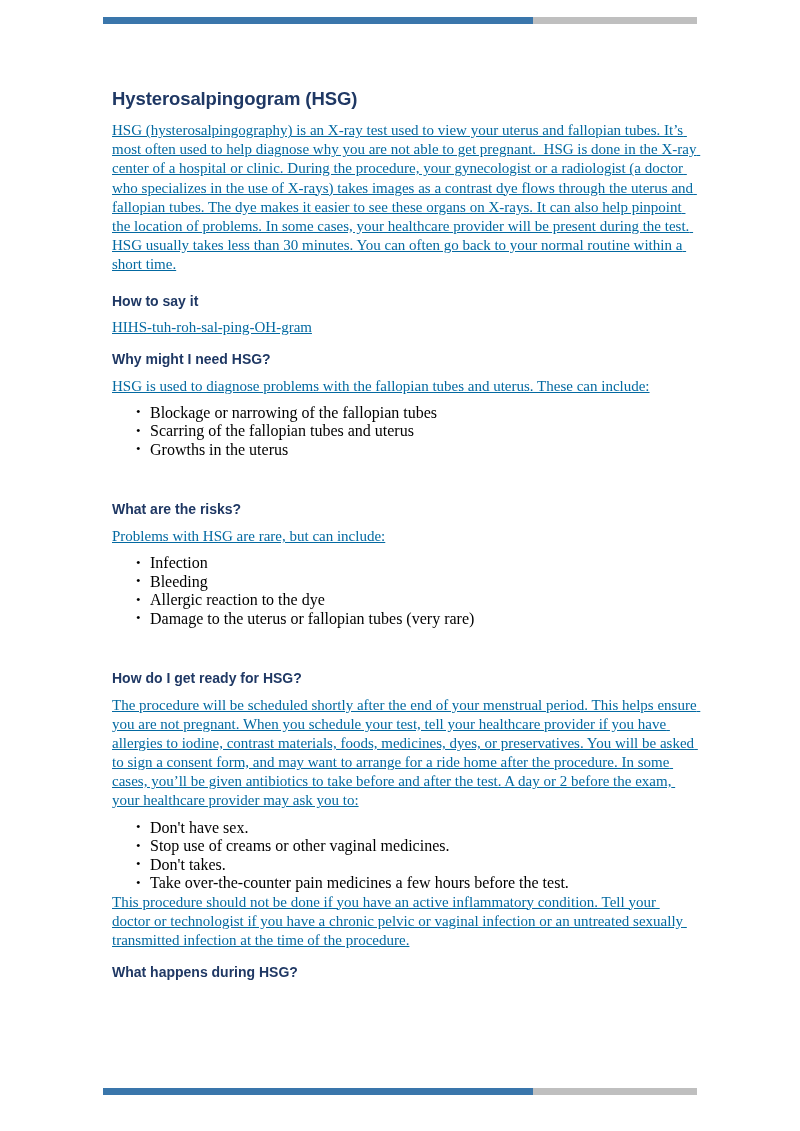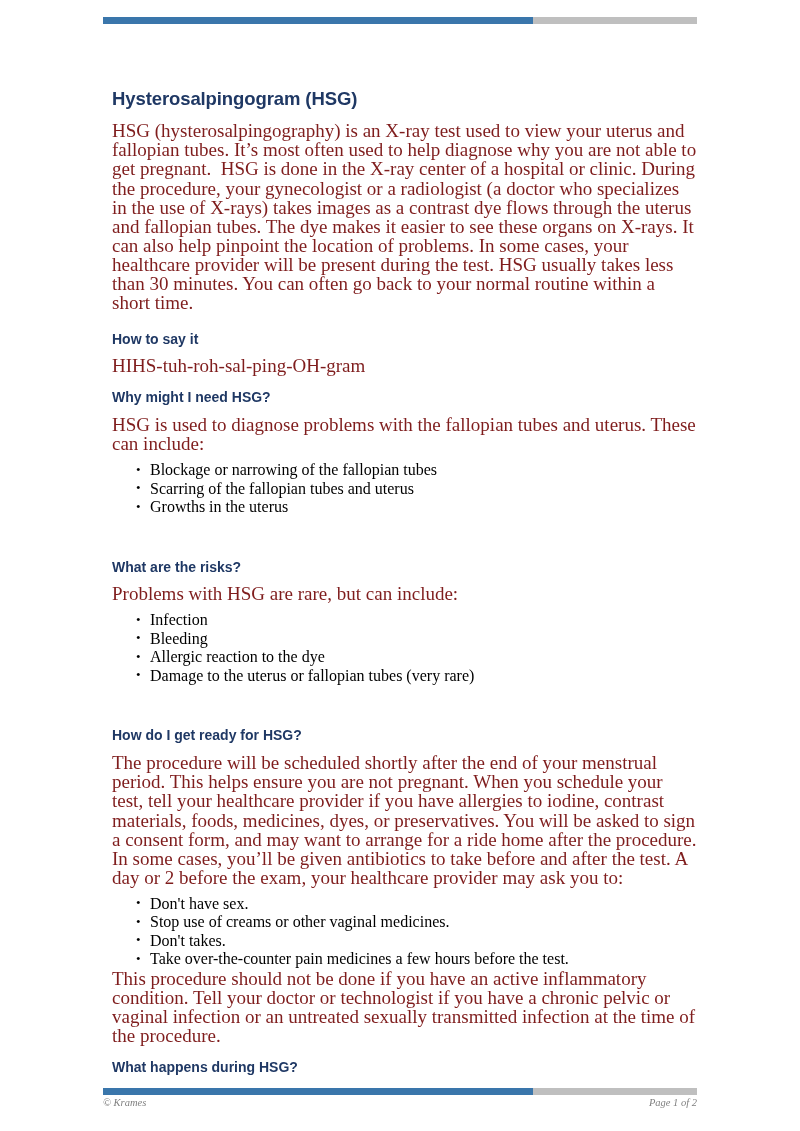--- a/index.html
+++ b/index.html
@@ -79,26 +79,27 @@
     font-family: "Liberation Sans", "DejaVu Sans", sans-serif;
     font-size: 14px;
     font-weight: bold;
     color: #1f3864;
     margin: 19px 0 8px 0;
     line-height: 1.2;
   }
 
   p.body-text {
     font-family: "Liberation Serif", "DejaVu Serif", serif;
-    font-size: 19px;
+    font-size: 15px;
     line-height: 19.1px;
     margin: 0 0 0 0;
-    color: #7f1d1d;
+    color: #0369a1;
     text-align: left;
     white-space: pre-wrap;
+    text-decoration: underline;
   }
 
   ul.bullets {
     list-style: none;
     margin: 8px 0 0 0;
     padding: 0;
   }
   ul.bullets li {
     font-family: "Liberation Serif", "DejaVu Serif", serif;
     font-size: 16px;
@@ -187,18 +188,14 @@
 
     <h2 class="section-title">What happens during HSG?</h2>
 
   </div>
 
   <div class="rule rule-bottom">
     <div class="seg-blue"></div>
     <div class="seg-grey"></div>
   </div>
 
-  <div class="footer">
-    <span class="copyright">© Krames</span>
-    <span class="pageno">Page 1 of 2</span>
-  </div>
 
 </div>
 
 </body></html>

